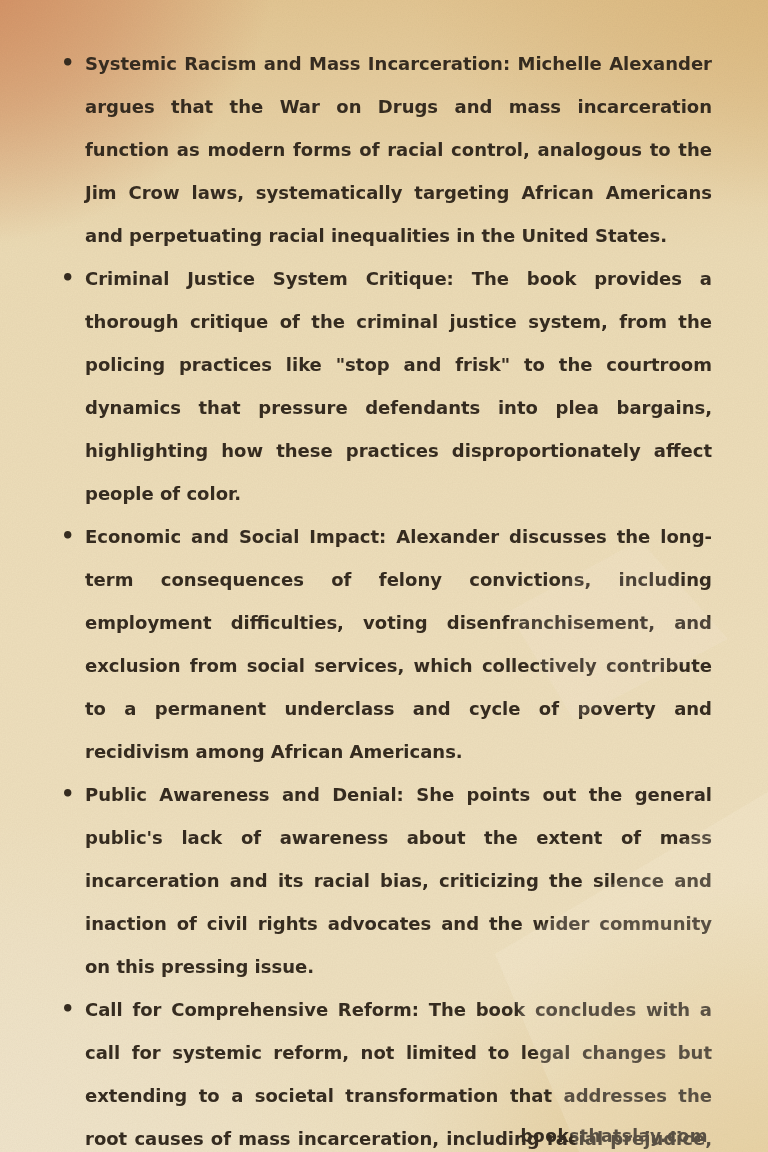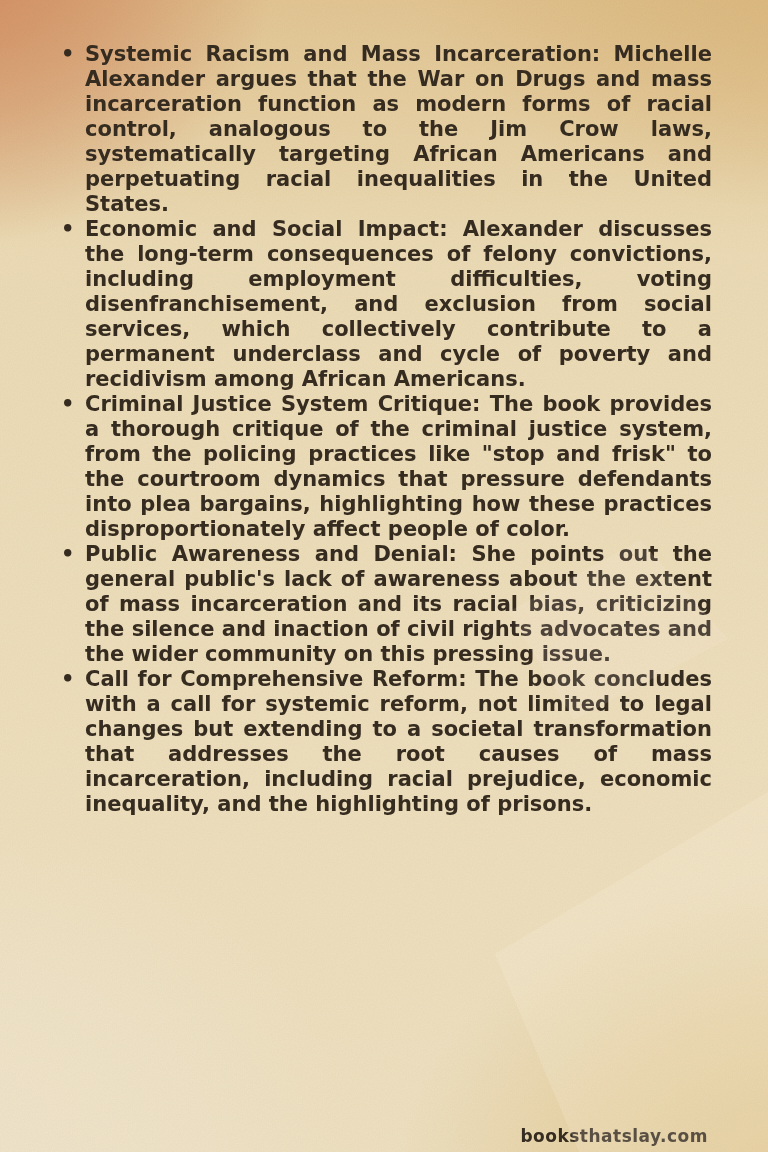--- a/index.html
+++ b/index.html
@@ -71,22 +71,22 @@
     margin-top: 42px;
     padding: 0 56px;
   }
   .summary-list {
     list-style: none;
     margin: 0;
     padding: 0 0 0 29px;
   }
   .summary-list li {
     position: relative;
-    font-size: 21px;
-    line-height: 25px;
+    font-size: 18px;
+    line-height: 43px;
     font-weight: bold;
     color: var(--text, #362c20);
     text-align: justify;
     text-justify: inter-word;
   }
   .summary-list li::before {
     content: "\2022";
     position: absolute;
     left: -24px;
     top: 0;
@@ -105,22 +105,22 @@
 </style>
 </head>
 <body>
 
 <main class="poster">
 
 
   <section class="content">
     <ul class="summary-list">
         <li>Systemic Racism and Mass Incarceration: Michelle Alexander argues that the War on Drugs and mass incarceration function as modern forms of racial control, analogous to the Jim Crow laws, systematically targeting African Americans and perpetuating racial inequalities in the United States.</li>
+        <li>Criminal Justice System Critique: The book provides a thorough critique of the criminal justice system, from the policing practices like "stop and frisk" to the courtroom dynamics that pressure defendants into plea bargains, highlighting how these practices disproportionately affect people of color.</li>
         <li>Economic and Social Impact: Alexander discusses the long-term consequences of felony convictions, including employment difficulties, voting disenfranchisement, and exclusion from social services, which collectively contribute to a permanent underclass and cycle of poverty and recidivism among African Americans.</li>
-        <li>Criminal Justice System Critique: The book provides a thorough critique of the criminal justice system, from the policing practices like "stop and frisk" to the courtroom dynamics that pressure defendants into plea bargains, highlighting how these practices disproportionately affect people of color.</li>
         <li>Public Awareness and Denial: She points out the general public's lack of awareness about the extent of mass incarceration and its racial bias, criticizing the silence and inaction of civil rights advocates and the wider community on this pressing issue.</li>
         <li>Call for Comprehensive Reform: The book concludes with a call for systemic reform, not limited to legal changes but extending to a societal transformation that addresses the root causes of mass incarceration, including racial prejudice, economic inequality, and the highlighting of prisons.</li>
       </ul>
   </section>
 
   <div class="site-credit">booksthatslay.com</div>
 
 </main>
 
 <div class="crease crease-1"></div>

